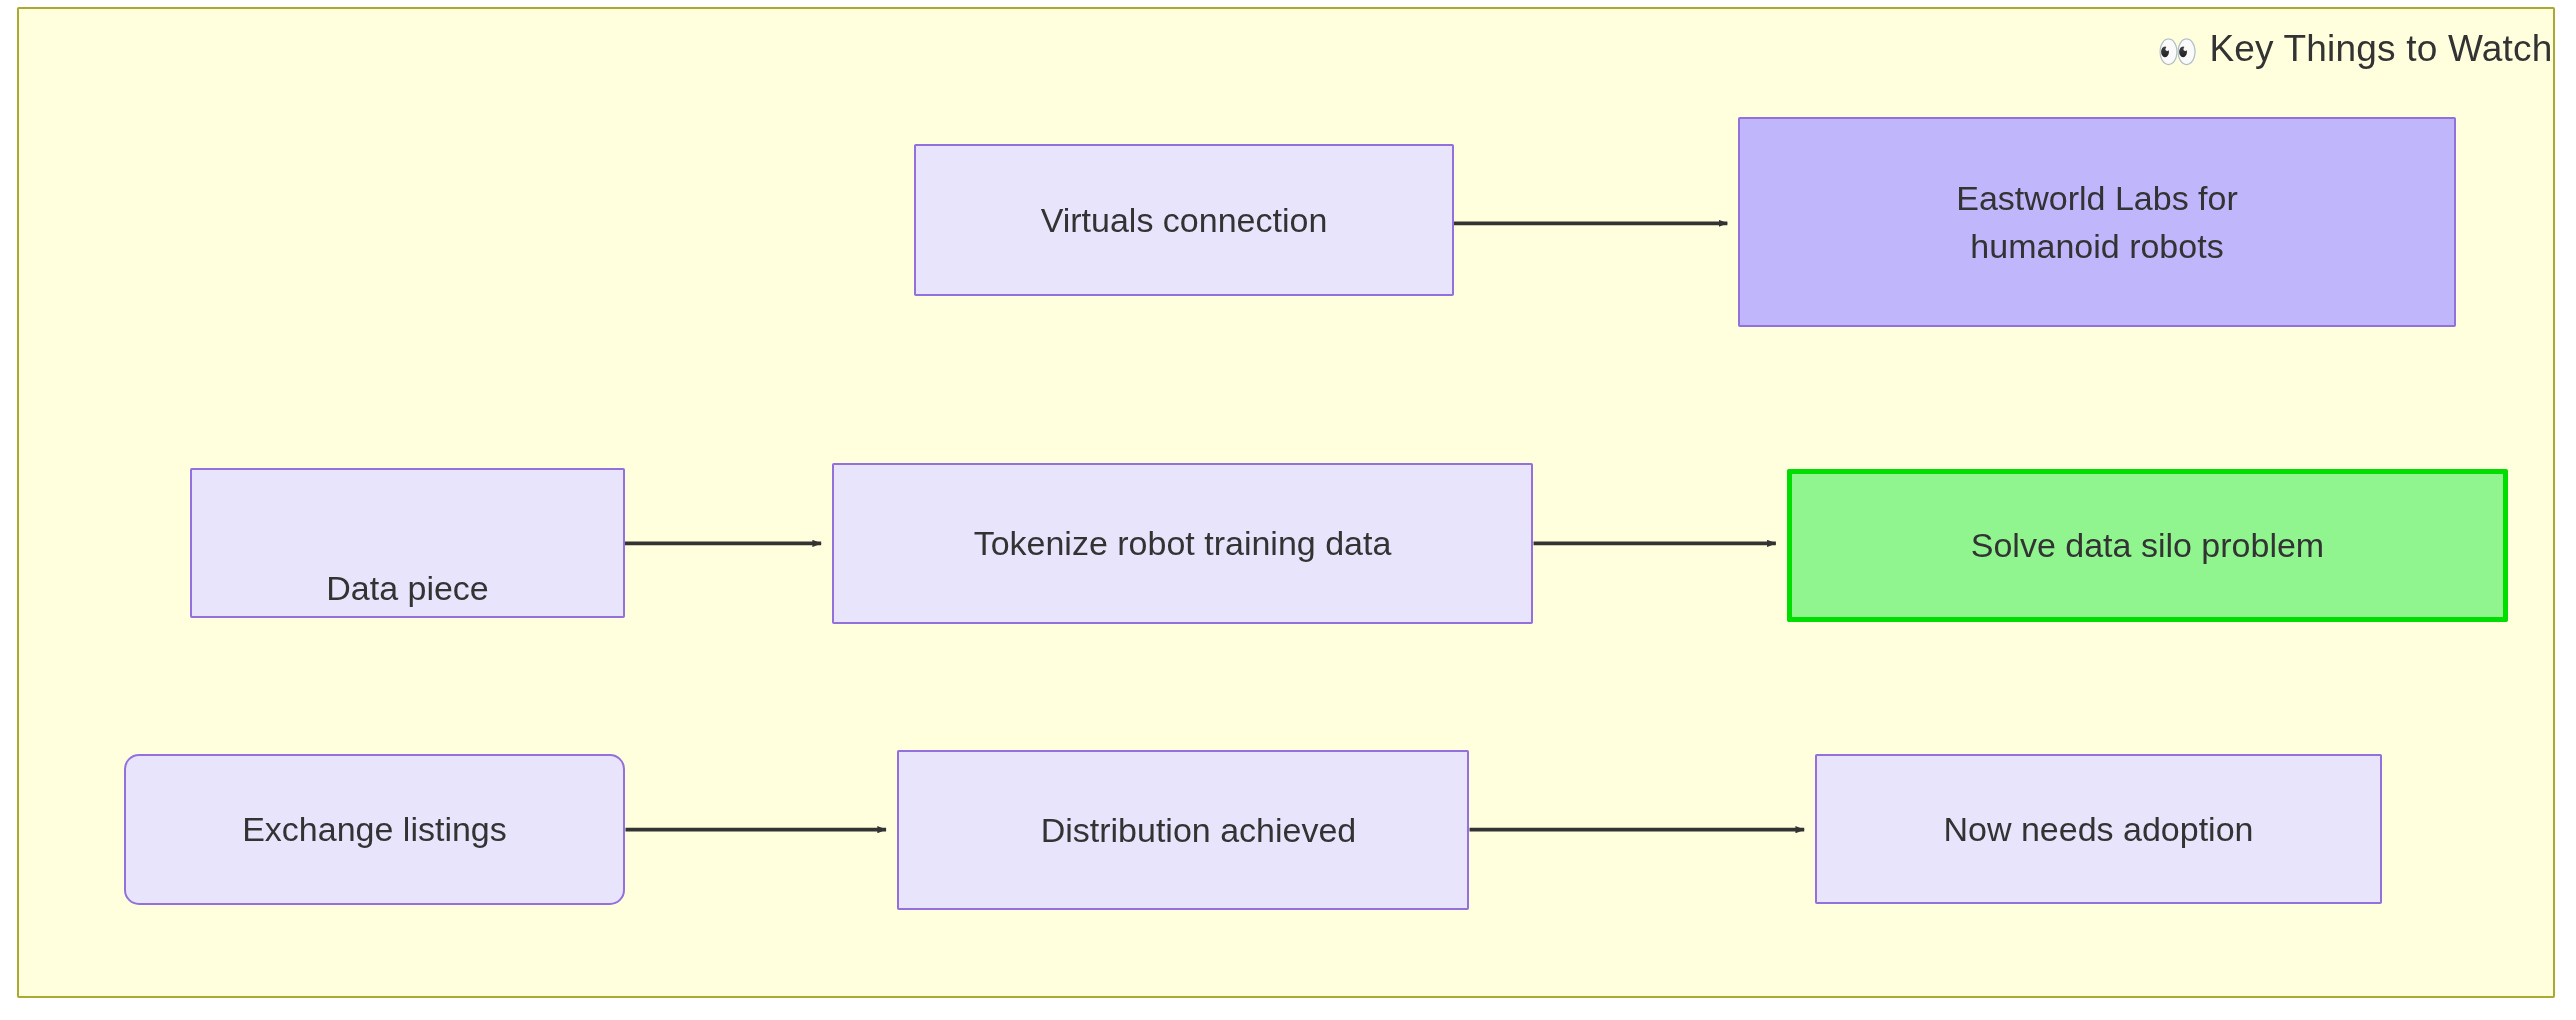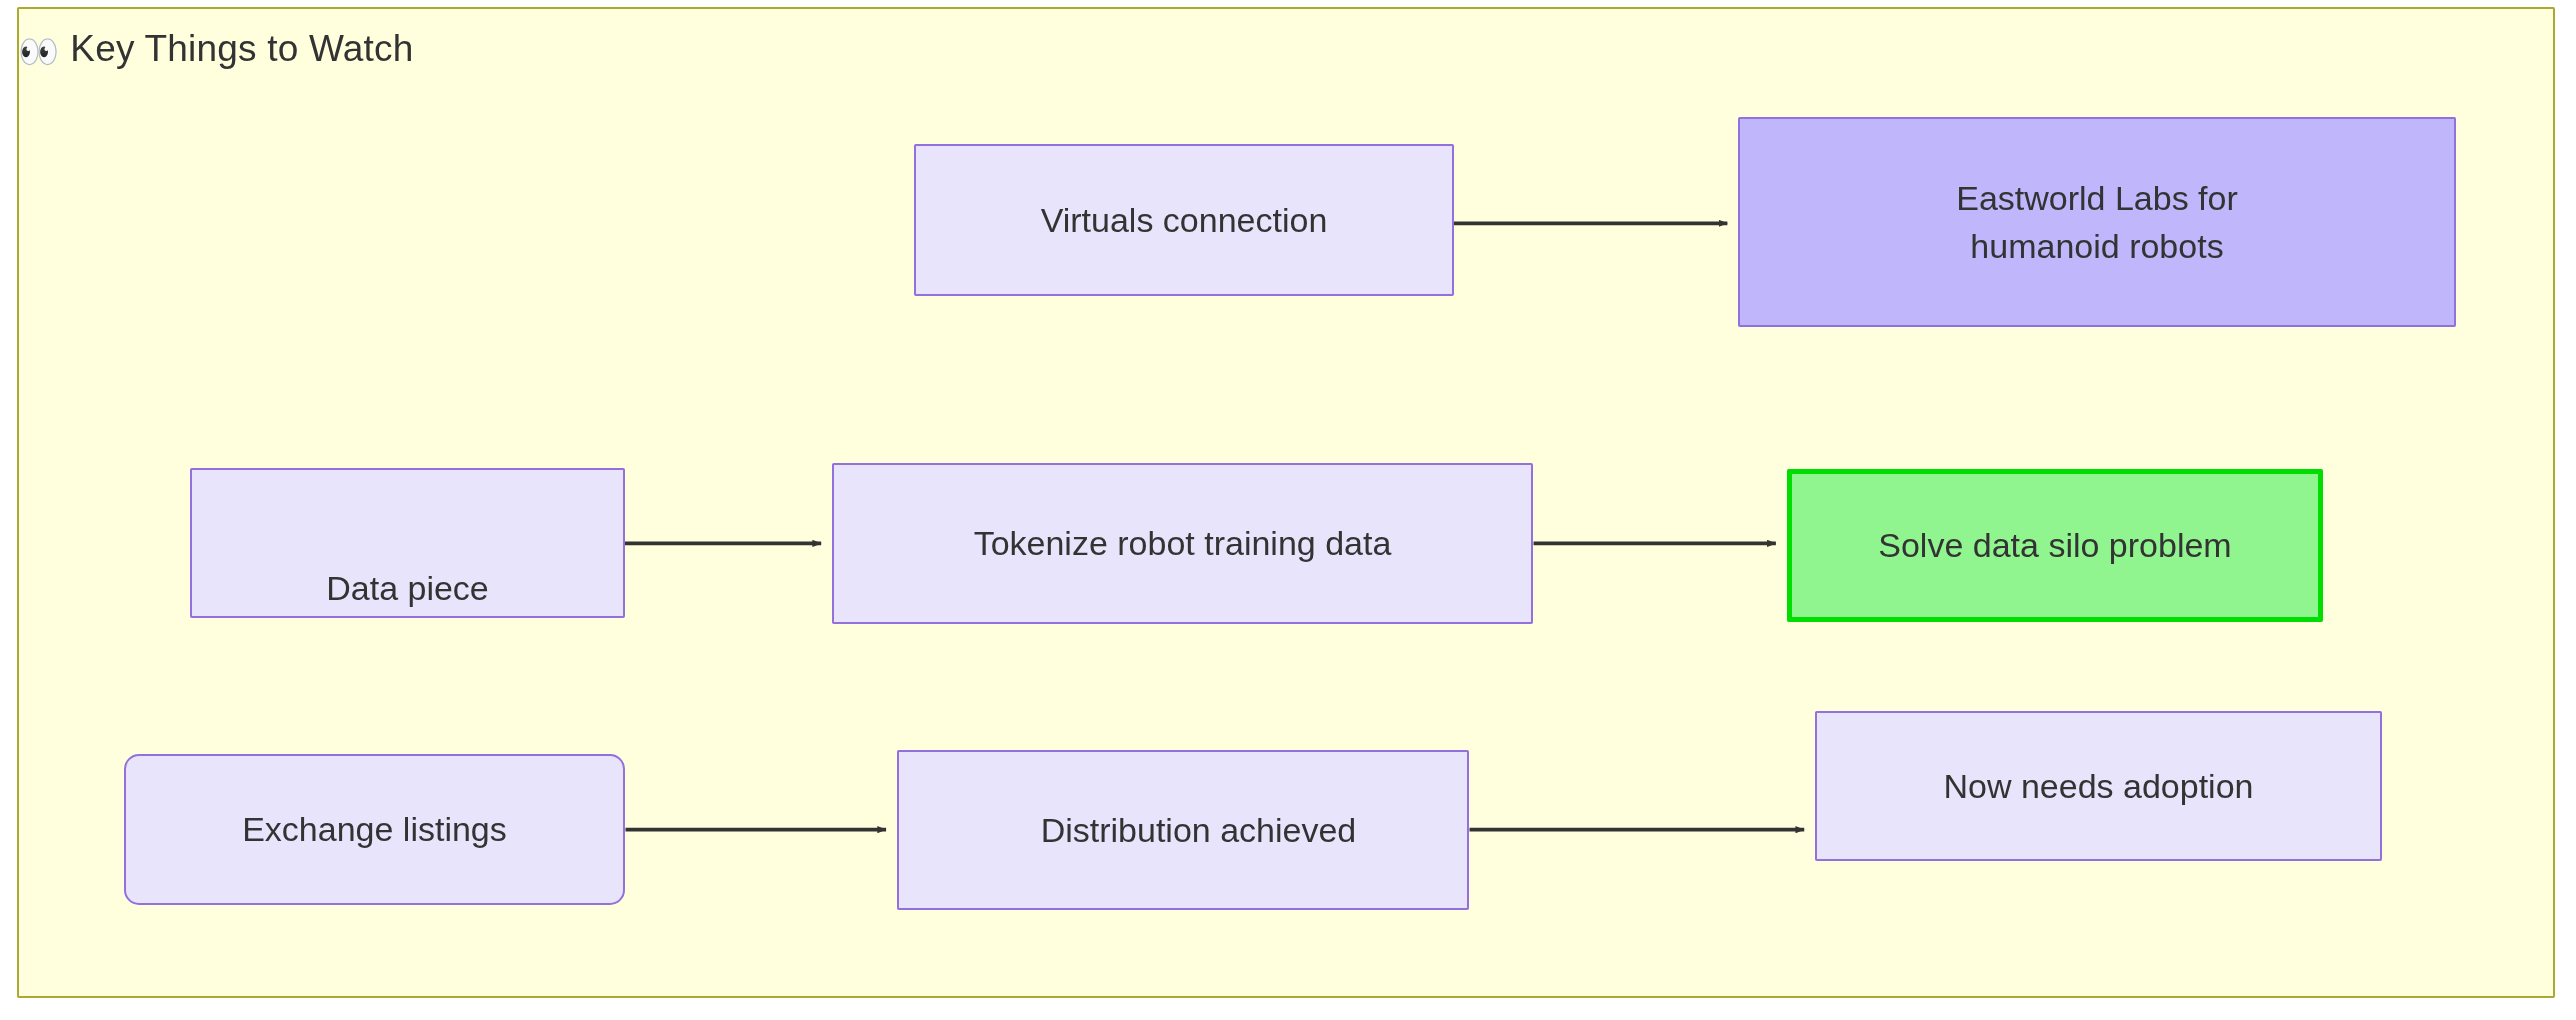--- a/index.html
+++ b/index.html
@@ -32,21 +32,21 @@
     background: #ffffde;
     border: 2.7px solid #aaaa33;
     border-radius: 1.8px;
   }
 
   .subgraph-title {
     position: absolute;
     left: 0;
     top: 20px;
     width: 100%;
-    text-align: left;
+    text-align: right;
     font-size: 37px;
     line-height: 1.1;
     color: #333333;
     letter-spacing: 0.2px;
     white-space: nowrap;
   }
   .subgraph-title .emoji {
     font-size: 33px;
     vertical-align: -1.8px;
   }
@@ -90,25 +90,25 @@
   .node-label {
     white-space: pre-line;
   }
 
   
   #node-virtuals-connection   { left: 914px;  top: 144px; width: 540px;  height: 152px; }
   #node-eastworld-labs        { left: 1738px; top: 117px; width: 718px;  height: 210px; }
 
   #node-data-piece            { left: 190px;  top: 468px; width: 435px;  height: 150px; align-items: flex-end; }
   #node-tokenize-robot-data   { left: 832px;  top: 463px; width: 701px;  height: 161px; }
-  #node-solve-data-silo       { left: 1787px; top: 469px; width: 536px;  height: 153px; }
+  #node-solve-data-silo       { left: 1787px; top: 469px; width: 721px;  height: 153px; }
 
   #node-exchange-listings     { left: 124px;  top: 754px; width: 501px;  height: 151px; border-radius: 15px; }
   #node-distribution-achieved { left: 897px;  top: 750px; width: 572px;  height: 160px; padding-left: 40px; }
-  #node-now-needs-adoption    { left: 1815px; top: 711px; width: 567px;  height: 150px; }
+  #node-now-needs-adoption    { left: 1815px; top: 754px; width: 567px;  height: 150px; }
 </style>
 </head>
 <body>
 
 <div id="diagram-root">
 
   <div class="subgraph">
 
     <div class="subgraph-title"><span class="emoji">👀</span> <span>Key Things to Watch</span></div>
 

